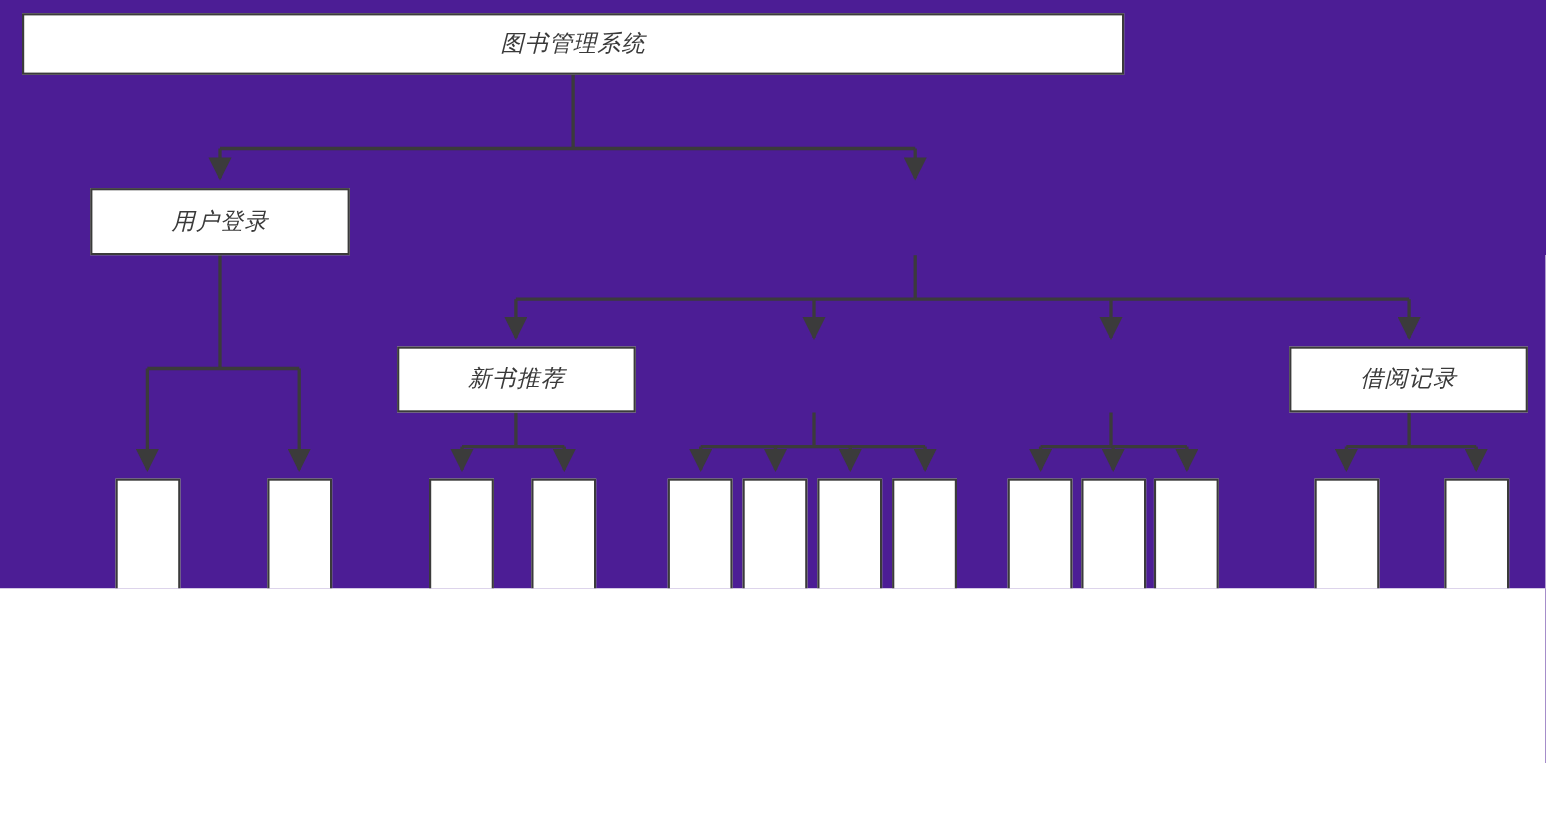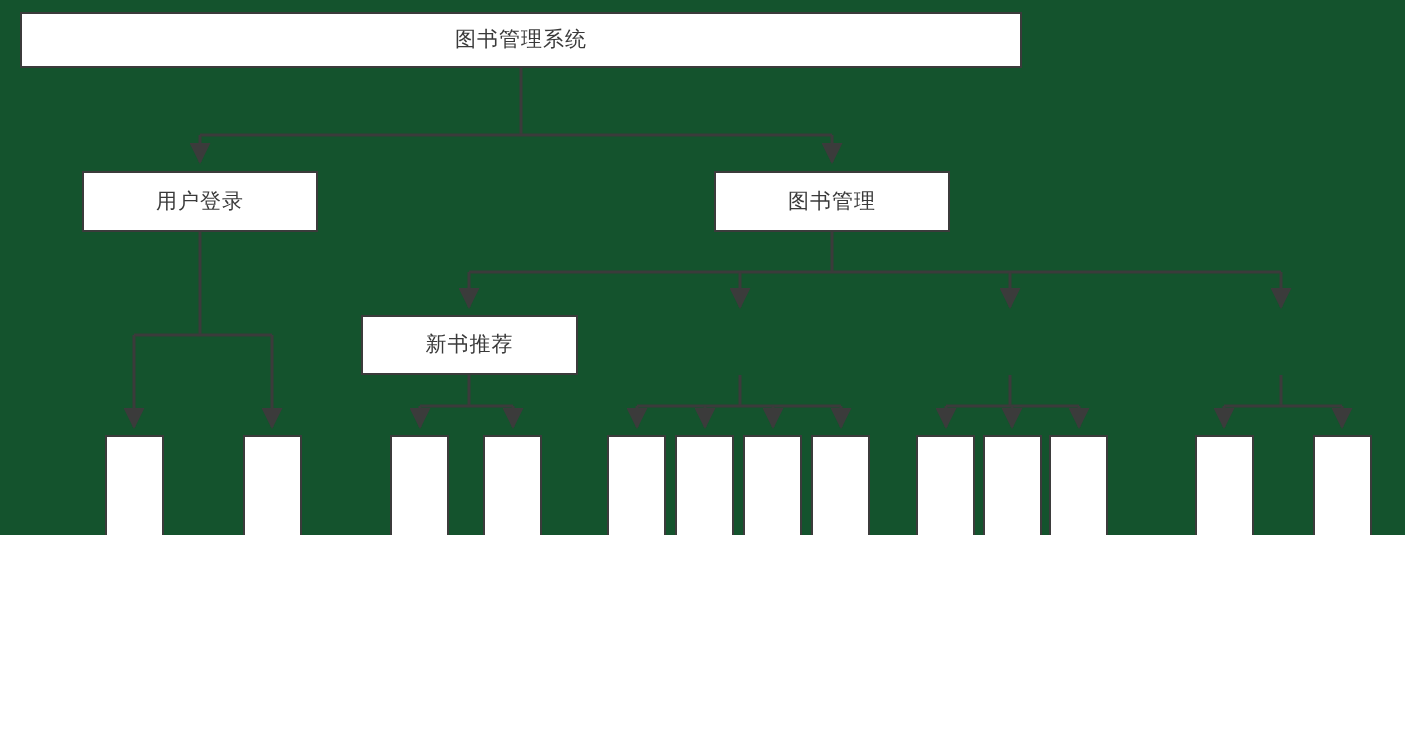--- a/index.html
+++ b/index.html
@@ -8,22 +8,23 @@
     padding: 0;
     background: #ffffff;
   }
   body {
     font-family: "DejaVu Sans", "Liberation Sans", sans-serif;
   }
   #canvas {
     position: relative;
     width: 1405px;
     height: 535px;
-    background: #14532d;
+    background: #4c1d95;
     overflow: hidden;
+    font-style: italic;
   }
   svg.wires {
     position: absolute;
     left: 0;
     top: 0;
     width: 1405px;
     height: 747px;
     pointer-events: none;
   }
   .node {
@@ -116,26 +117,26 @@
       <path d="M 1224 406 L 1342 406"></path>
       <path d="M 1224 406 L 1224 427" marker-end="url(#arrow)"></path>
       <path d="M 1342 406 L 1342 427" marker-end="url(#arrow)"></path>
     </g>
   </svg>
 
   <div class="node node-h" style="left:20px; top:12px; width:1002px; height:56px;">图书管理系统</div>
 
   <div class="node node-h" style="left:82px; top:171px; width:236px; height:61px;">用户登录</div>
 
-  <div class="node node-h" style="left:714px; top:171px; width:236px; height:61px;">图书管理</div>
 
   <div class="node node-h" style="left:361px; top:315px; width:217px; height:60px;">新书推荐</div>
 
 
 
+  <div class="node node-h" style="left:1172px; top:315px; width:217px; height:60px;">借阅记录</div>
 
   <div class="node node-v" style="left:105px; top:435px; width:59px; height:300px;">
     <span class="vlabel">用户登录</span>
   </div>
 
   <div class="node node-v" style="left:243px; top:435px; width:59px; height:300px;">
     <span class="vlabel">注销登录</span>
   </div>
 
   <div class="node node-v" style="left:390px; top:435px; width:59px; height:300px;">

